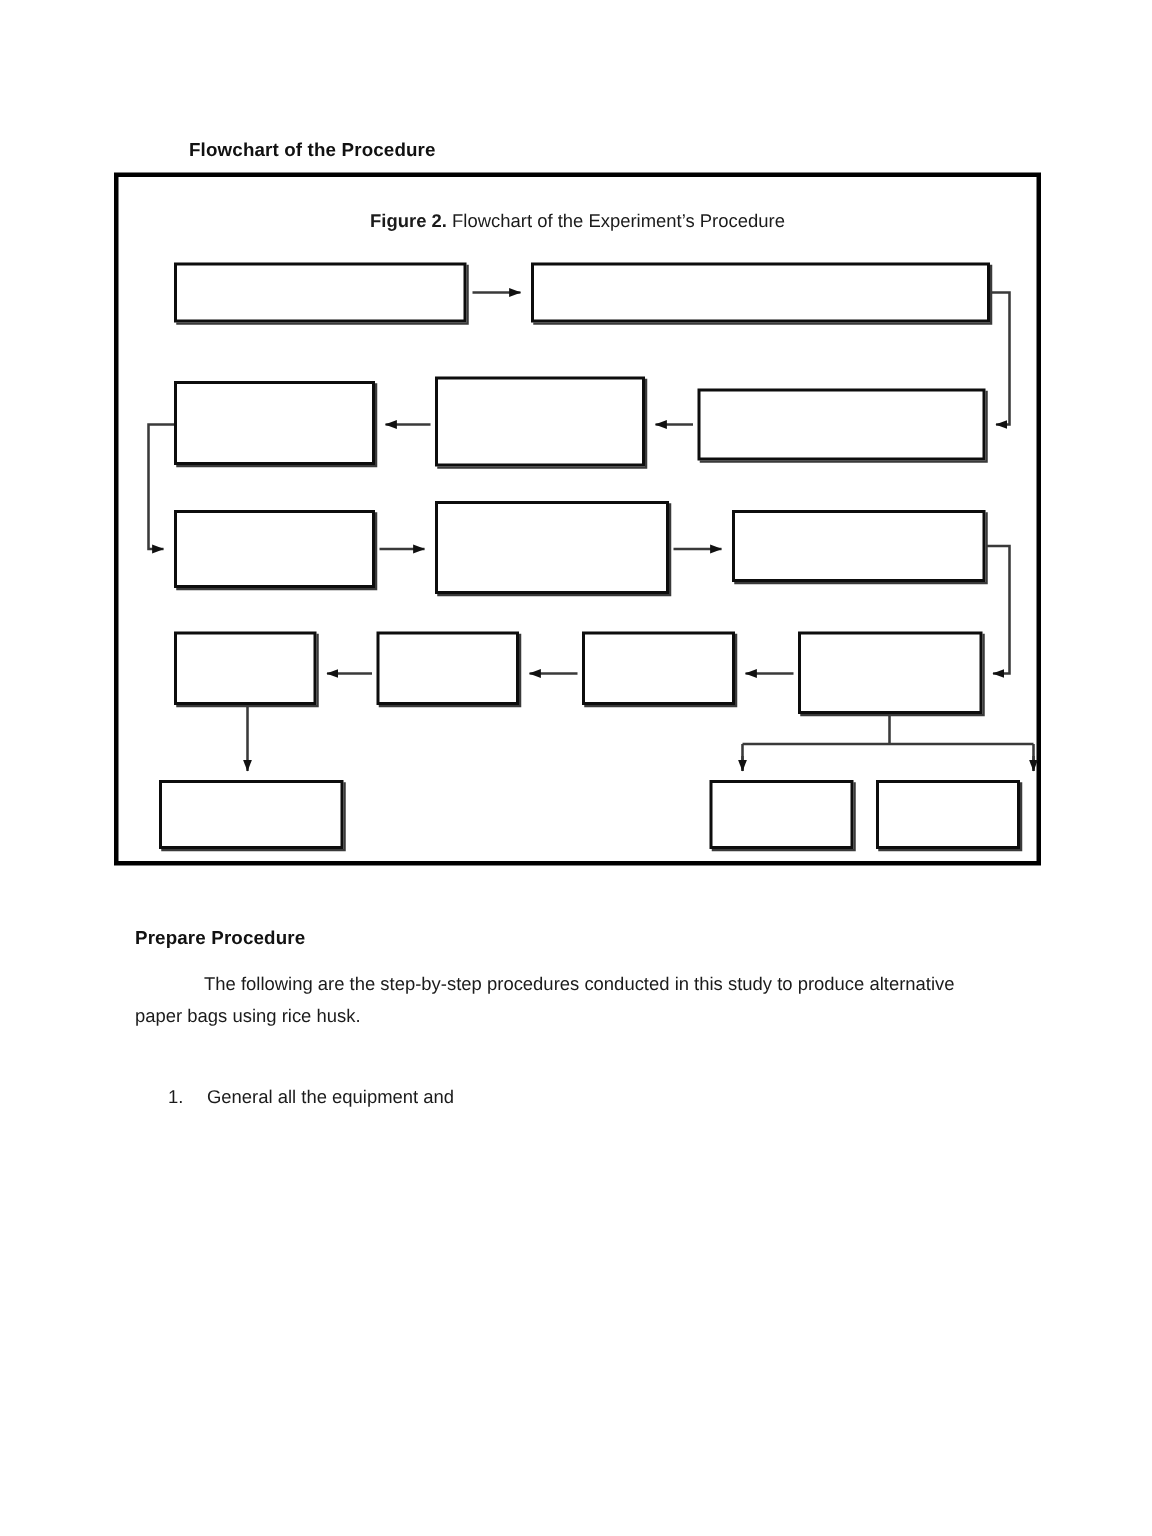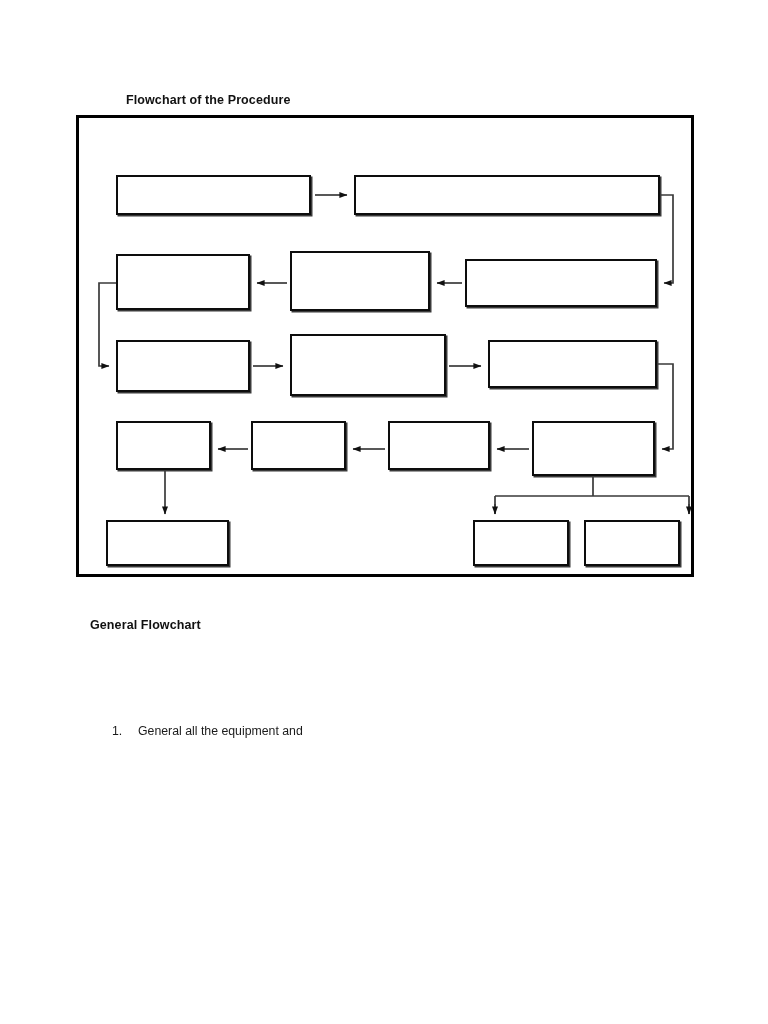--- a/index.html
+++ b/index.html
@@ -109,20 +109,23 @@
 </style>
 </head>
 <body>
 
 <div class="page">
 
   <div class="section-heading" id="flowchart-heading">Flowchart of the Procedure</div>
 
   <div id="figure-frame">
 
+    <div id="figure-caption">
+      <span class="cap-label">Figure 2.</span><span> Flowchart of the Experiment’s Procedure</span>
+    </div>
 
     <svg id="connectors" viewBox="0 0 618 462">
       <defs>
         <marker id="ah" markerWidth="9" markerHeight="9" refX="7.6" refY="3.4" orient="auto" markerUnits="userSpaceOnUse">
           <path d="M0,0.4 L8,3.4 L0,6.4 z" fill="#111111"></path>
         </marker>
       </defs>
       <g fill="none" stroke="#3a3a3a" stroke-width="1.7">
 
         <line x1="236" y1="77" x2="268" y2="77" marker-end="url(#ah)"></line>
@@ -168,20 +171,21 @@
         <div class="flow-box" id="box-r4-c2" style="left: 172px; top: 303px; width: 95px; height: 49px;"></div>
         <div class="flow-box" id="box-r4-c3" style="left: 309px; top: 303px; width: 102px; height: 49px;"></div>
         <div class="flow-box" id="box-r4-c4" style="left: 453px; top: 303px; width: 123px; height: 55px;"></div>
         <div class="flow-box" id="box-r5-c1" style="left: 27px; top: 402px; width: 123px; height: 46px;"></div>
         <div class="flow-box" id="box-r5-c2" style="left: 394px; top: 402px; width: 96px; height: 46px;"></div>
         <div class="flow-box" id="box-r5-c3" style="left: 505px; top: 402px; width: 96px; height: 46px;"></div>
       </div>
 
   </div>
 
-  <div class="section-heading" id="general-heading">General Flowchart</div>
+  <div class="section-heading" id="general-heading">Prepare Procedure</div>
 
+  <div class="body-text" id="general-paragraph">The following are the step-by-step procedures conducted in this study to produce alternative paper bags using rice husk.</div>
 
   <div class="numbered-item">
     <span class="num">1.</span><span>General all the equipment and</span>
   </div>
 
 </div>
 
 </body></html>

